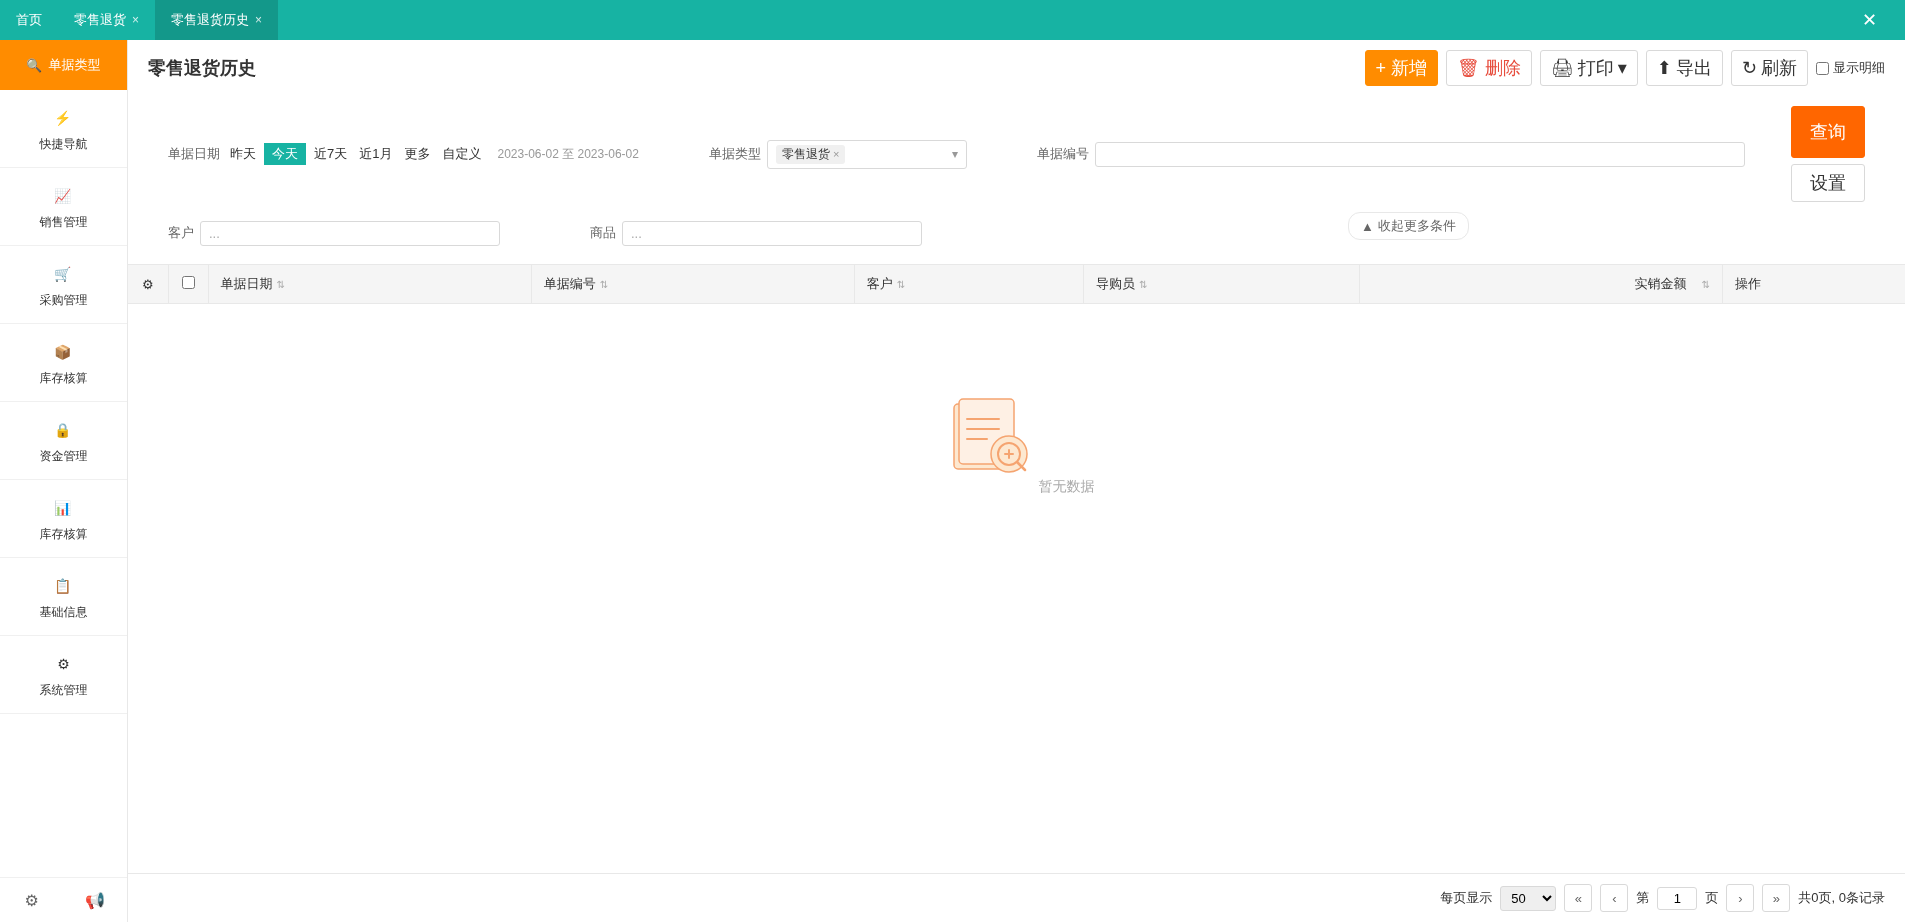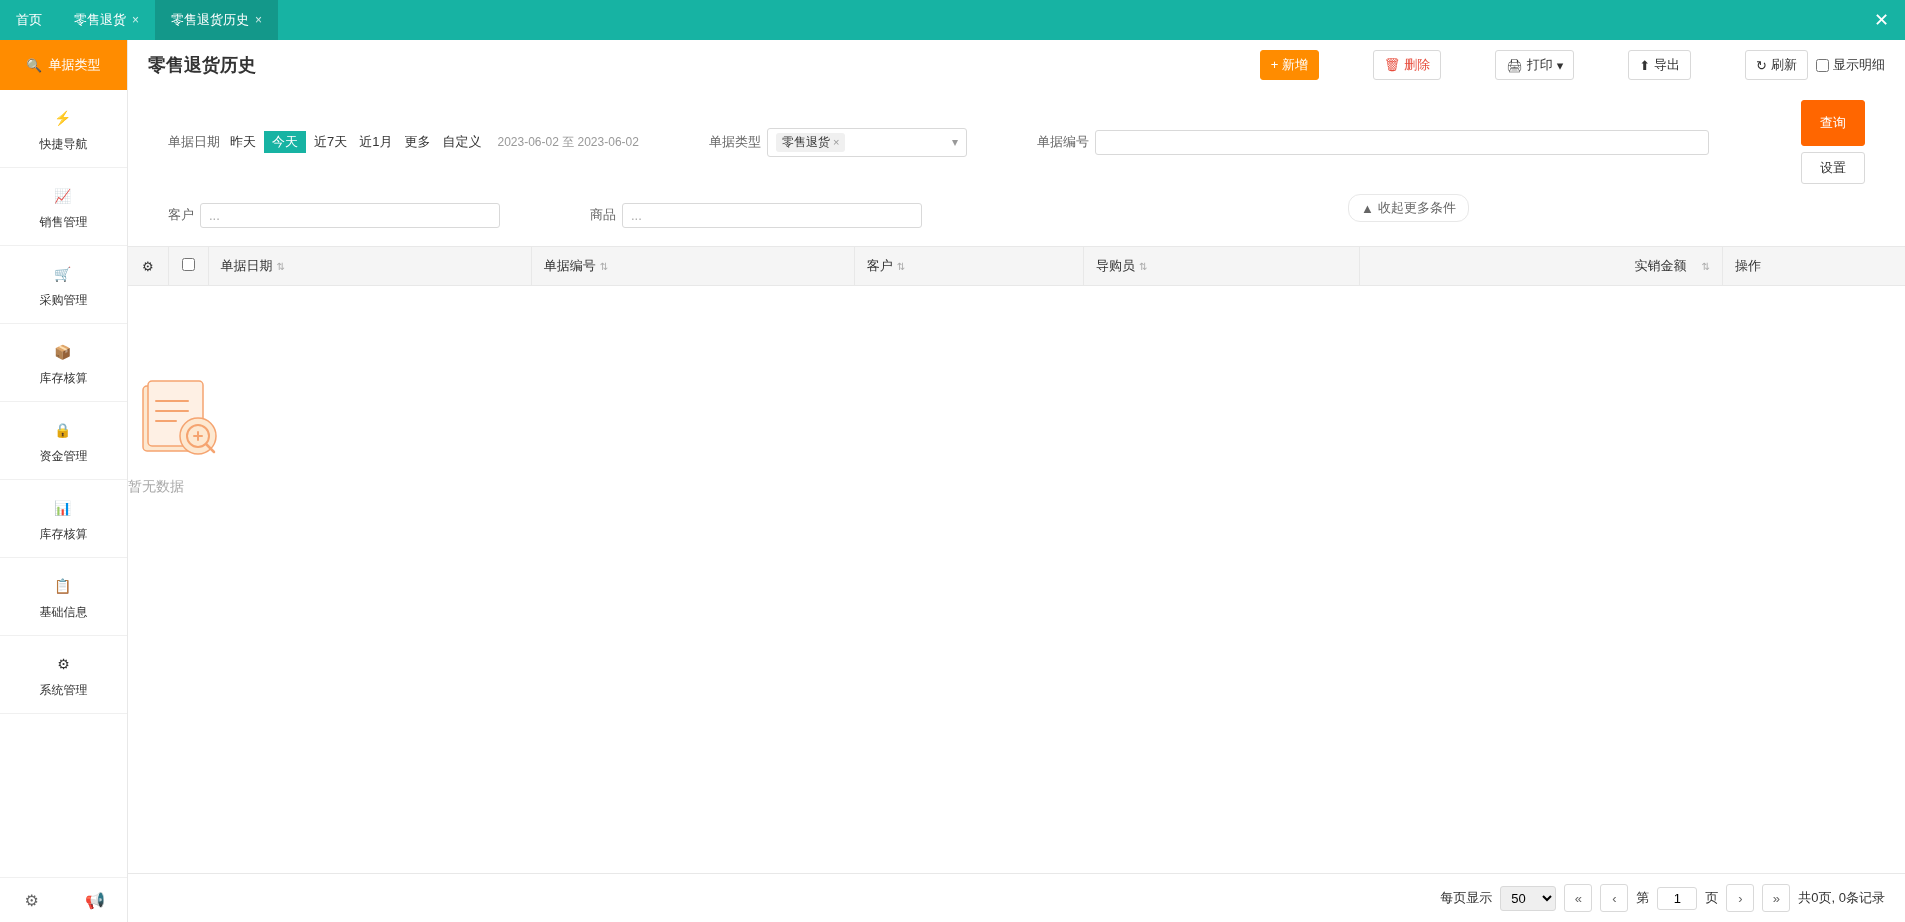--- a/index.html
+++ b/index.html
@@ -4,21 +4,21 @@
   <style>
     * { box-sizing: border-box; margin: 0; padding: 0; font-family: "Microsoft YaHei", "PingFang SC", Arial, sans-serif; }
     body { width: 1905px; height: 922px; overflow: hidden; background: #f0f2f5; }
 
     
     .top-bar {
       height: 40px;
       background: #17b3a3;
       display: flex;
       align-items: center;
-      padding: 0 0 0 0;
+      padding: 0 12px 0 0;
     }
     .top-bar-tabs {
       display: flex;
       align-items: stretch;
       height: 100%;
       flex: 1;
     }
     .tab-item {
       display: flex;
       align-items: center;
@@ -146,25 +146,24 @@
       gap: 8px;
     }
     .toolbar-btn {
       display: flex;
       align-items: center;
       gap: 4px;
       padding: 5px 10px;
       border: 1px solid #d9d9d9;
       border-radius: 3px;
       background: #fff;
-      font-size: 13px;
+      font-size: 18px;
       color: #333;
       cursor: pointer;
       white-space: nowrap;
-      margin-left: 46px;
     }
     .toolbar-btn.primary {
       background: #ff8c00;
       border-color: #ff8c00;
       color: #fff;
     }
     .toolbar-btn.query-btn {
       background: #ff6600;
       border-color: #ff6600;
       color: #fff;
@@ -321,22 +320,22 @@
       gap: 4px;
       cursor: pointer;
     }
     .sort-icon { color: #aaa; font-size: 10px; }
     .th-settings { width: 40px; text-align: center; }
     .th-checkbox { width: 40px; text-align: center; }
 
     
     .empty-state {
       display: flex;
-      flex-direction: column;
-      align-items: flex-start;
+      flex-direction: row;
+      align-items: flex-end;
       justify-content: center;
       padding: 80px 0 60px;
     }
     .empty-icon {
       width: 100px;
       height: 100px;
       margin-bottom: 12px;
     }
     .empty-text {
       font-size: 14px;

